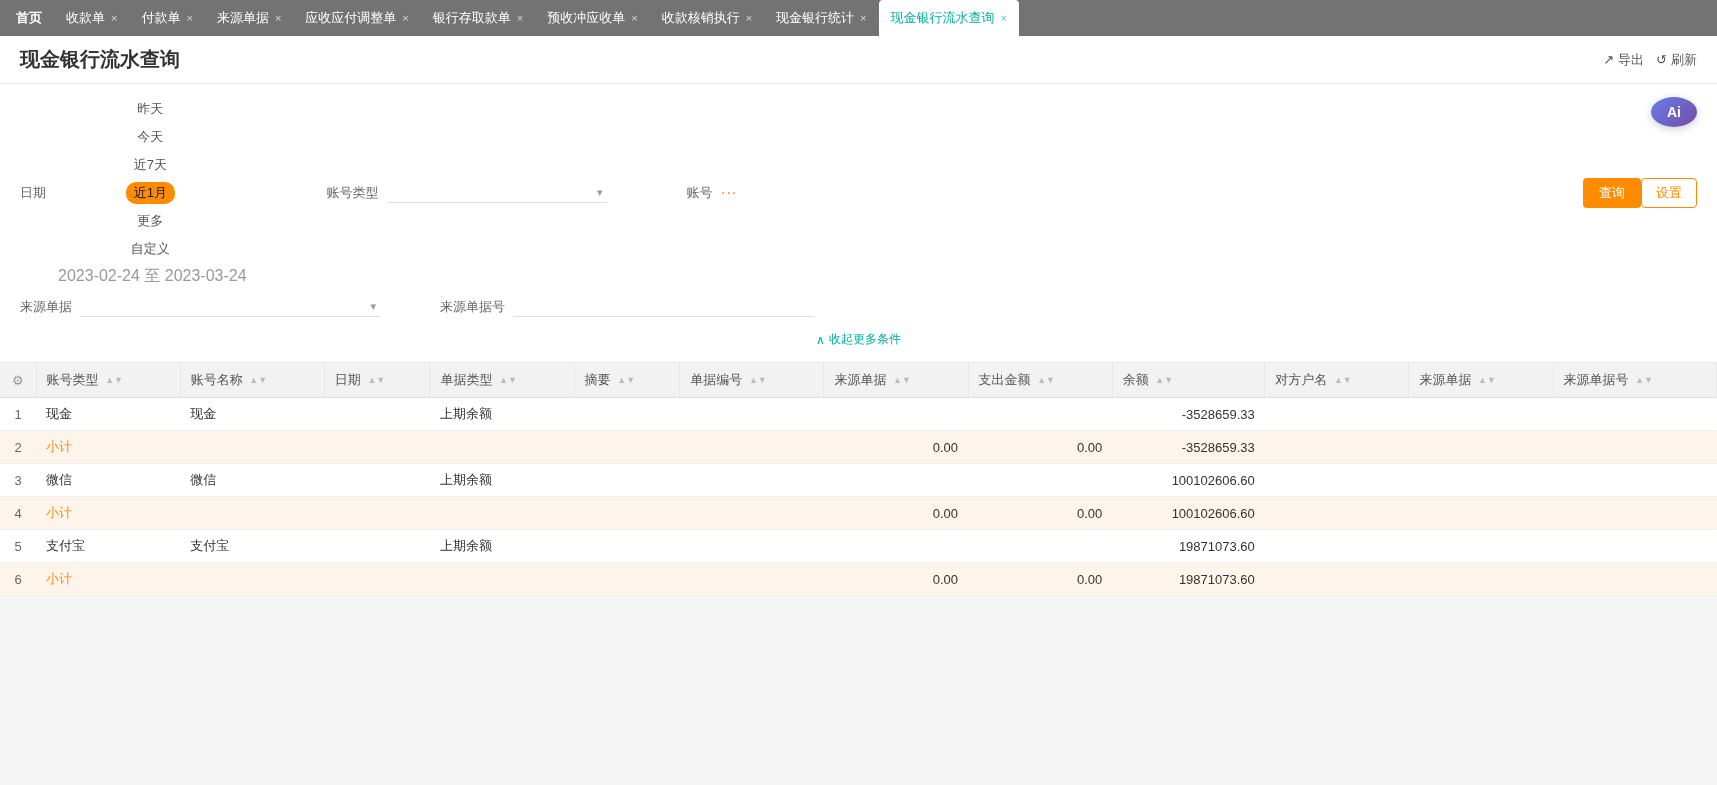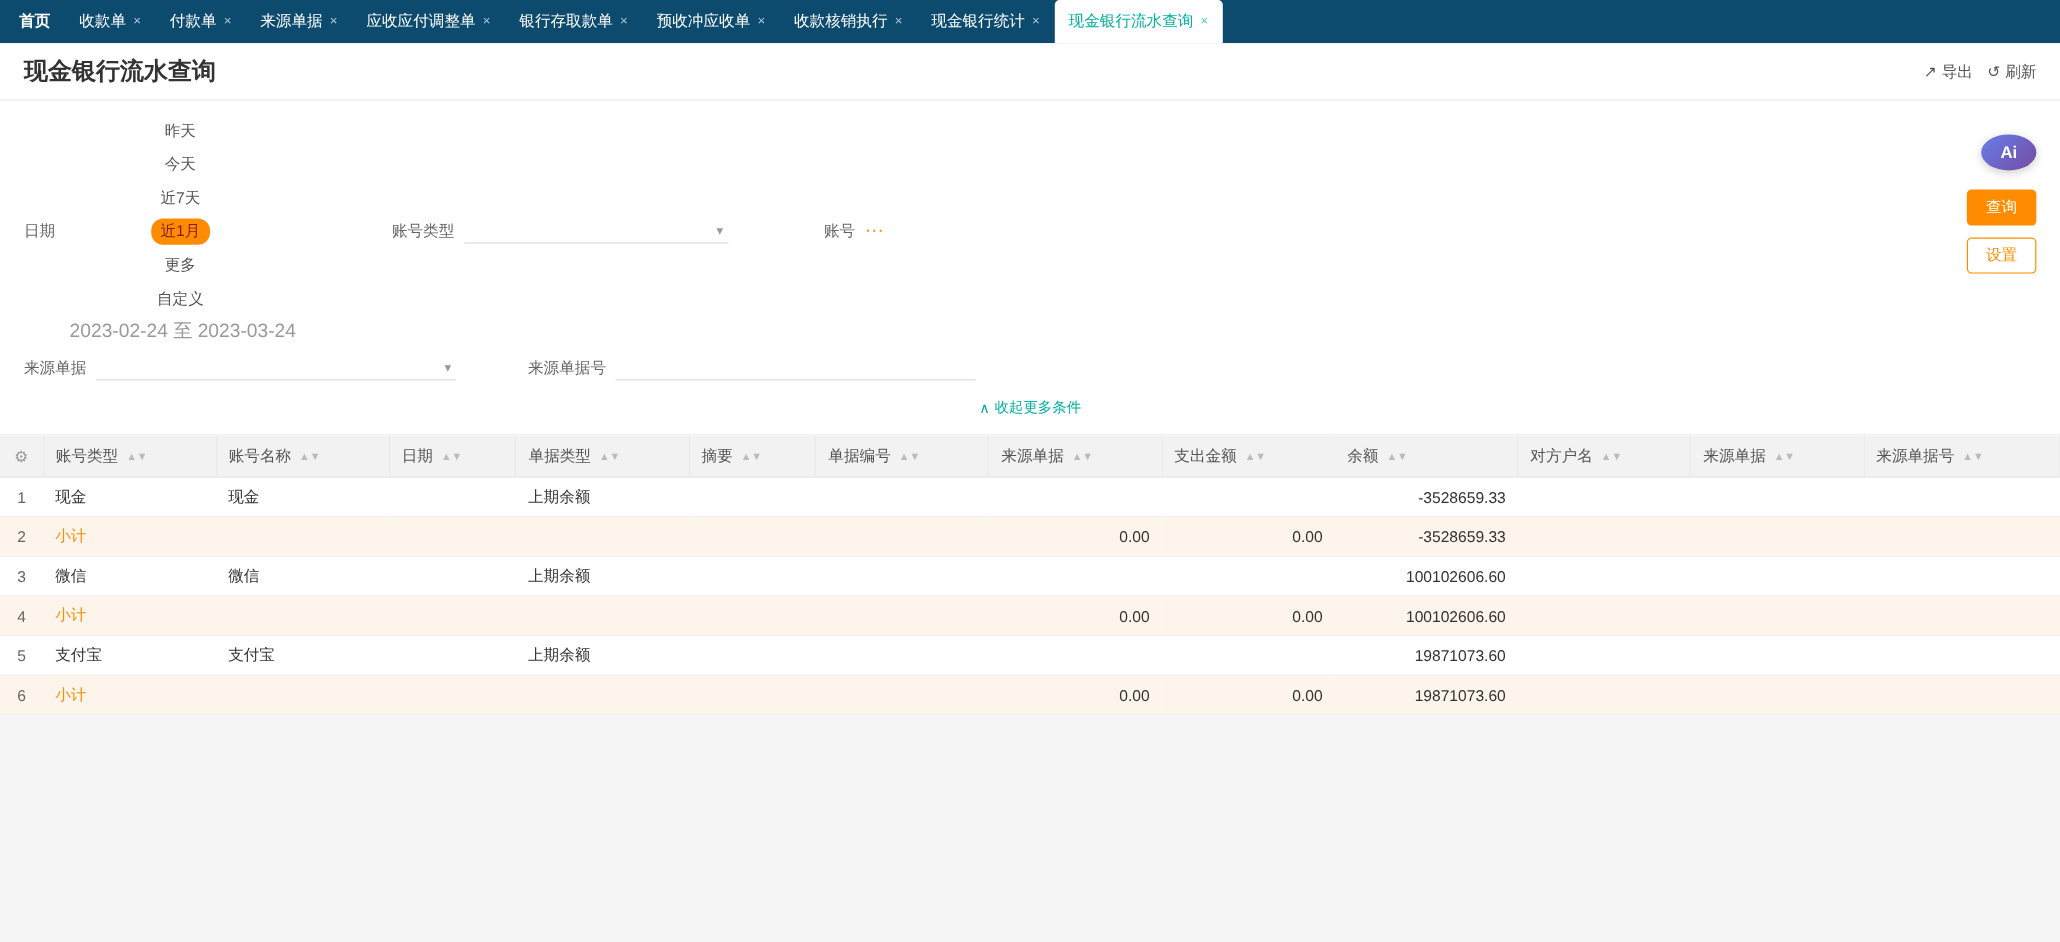--- a/index.html
+++ b/index.html
@@ -1,20 +1,20 @@
 <!DOCTYPE html>
 <html><head>
   <meta charset="utf-8">
   <style>
     * { box-sizing: border-box; margin: 0; padding: 0; }
     body { font-family: 'Microsoft YaHei', Arial, sans-serif; font-size: 13px; background: #f5f5f5; color: #333; }
 
     
     .top-nav {
-      background: #0c4a6e;
+      background: #737373;
       display: flex;
       align-items: center;
       height: 36px;
       padding: 0 4px;
       overflow: hidden;
     }
     .nav-item {
       color: #fff;
       padding: 0 12px;
       height: 36px;
@@ -95,21 +95,21 @@
       padding: 2px 8px;
       border-radius: 10px;
       cursor: pointer;
       font-size: 13px;
       color: #555;
       border: none;
       background: transparent;
     }
     .date-btn.active {
       background: #ff8c00;
-      color: #7f1d1d;
+      color: #0f172a;
       border-radius: 10px;
     }
     .date-range {
       font-size: 16px;
       color: #999;
       margin-left: 4px;
     }
     .filter-select {
       display: flex;
       align-items: center;
@@ -153,22 +153,22 @@
       background: #fff;
       color: #ff8c00;
       border: 1px solid #ff8c00;
       border-radius: 4px;
       padding: 5px 14px;
       cursor: pointer;
       font-size: 13px;
     }
     .right-btns {
       display: flex;
-      flex-direction: column;
-      gap: 10px;
+      flex-direction: row;
+      gap: 0;
       margin-left: auto;
     }
     .collapse-bar {
       display: flex;
       justify-content: center;
       align-items: center;
       padding: 4px 0 6px;
       color: #00b0a0;
       cursor: pointer;
       font-size: 12px;
@@ -221,21 +221,21 @@
       padding: 7px 10px;
       color: #333;
       white-space: nowrap;
     }
     .td-number { color: #666; text-align: center; }
     .gear-col { width: 36px; text-align: center; color: #999; cursor: pointer; }
 
     .ai-badge {
       position: fixed;
       right: 20px;
-      top: 112px;
+      top: 97px;
       background: linear-gradient(135deg, #667eea 0%, #764ba2 100%);
       color: #fff;
       border-radius: 50%;
       width: 46px;
       height: 30px;
       display: flex;
       align-items: center;
       justify-content: center;
       font-size: 14px;
       font-weight: bold;

